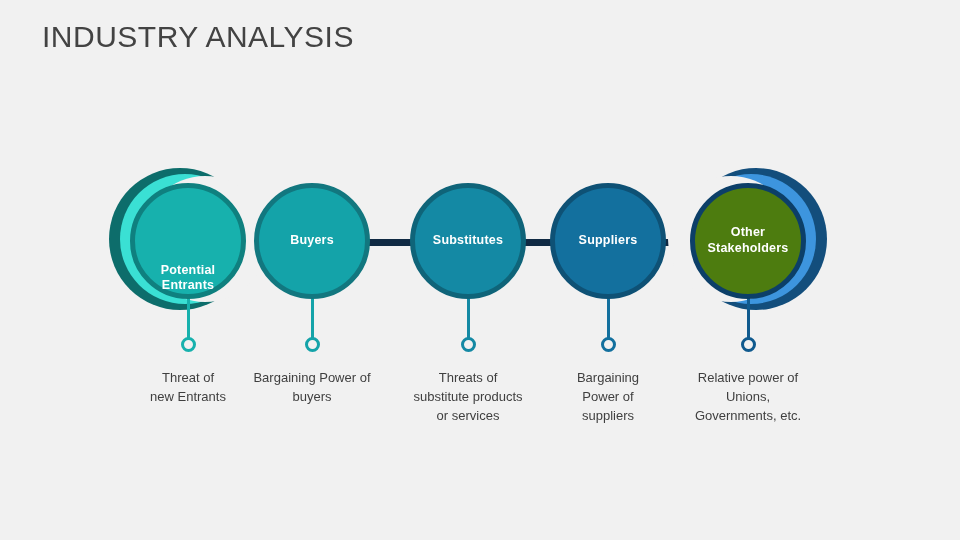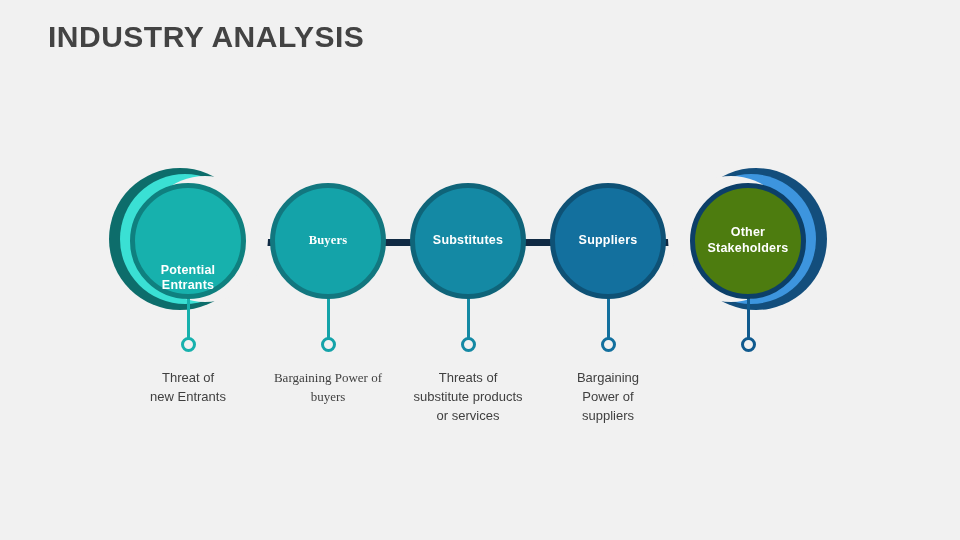--- a/index.html
+++ b/index.html
@@ -9,23 +9,23 @@
     font-family: "Liberation Sans", sans-serif;
     overflow: hidden;
   }
   #slide {
     position: relative;
     width: 960px; height: 540px;
     background: #f1f1f1;
   }
   #page-title {
     position: absolute;
-    left: 48px; top: 20px;
+    left: 42px; top: 20px;
     font-size: 30px;
-    font-weight: bold;
+    font-weight: normal;
     letter-spacing: 0.5px;
     color: #434343;
   }
   
   #diagram {
     position: absolute;
     left: 0; top: 155px;
     width: 960px; height: 245px;
   }
   .node {
@@ -144,21 +144,21 @@
         <div class="crescent cresc-mask-left" style="background: rgb(241, 241, 241);"></div>
         <div class="stem" style="background: rgb(23, 177, 173);"></div>
         <div class="stem-dot" style="border-color: rgb(23, 177, 173); background: rgb(241, 241, 241);"></div>
         <div class="circle" style="background: rgb(23, 177, 173); border: 5px solid rgb(15, 128, 127); align-items: flex-end;">
           <div class="circle-label">Potential
 Entrants</div>
         </div>
         <div class="caption">Threat of
 new Entrants</div>
       </div>
-      <div class="node" style="left: 248px; font-family: Liberation Serif, serif;">
+      <div class="node" style="left: 232px;">
         <div class="stem" style="background: rgb(20, 163, 169);"></div>
         <div class="stem-dot" style="border-color: rgb(20, 163, 169); background: rgb(241, 241, 241);"></div>
         <div class="circle" style="background: rgb(20, 163, 169); border: 5px solid rgb(18, 119, 127);">
           <div class="circle-label">Buyers</div>
         </div>
         <div class="caption">Bargaining Power of
 buyers</div>
       </div>
       <div class="node" style="left: 388px;">
         <div class="stem" style="background: rgb(20, 137, 164);"></div>
@@ -183,16 +183,19 @@
       <div class="node" style="left: 668px;">
         <div class="crescent cresc-outer-right" style="background: rgb(19, 78, 124);"></div>
         <div class="crescent cresc-inner-right" style="background: rgb(61, 149, 222);"></div>
         <div class="crescent cresc-mask-right" style="background: rgb(241, 241, 241);"></div>
         <div class="stem" style="background: rgb(16, 90, 142);"></div>
         <div class="stem-dot" style="border-color: rgb(16, 90, 142); background: rgb(241, 241, 241);"></div>
         <div class="circle" style="background: #4d7c0f; border: 5px solid rgb(12, 63, 104);">
           <div class="circle-label">Other
 Stakeholders</div>
         </div>
+        <div class="caption">Relative power of
+Unions,
+Governments, etc.</div>
       </div>
     </div>
 
 </div>
 
 </body></html>

